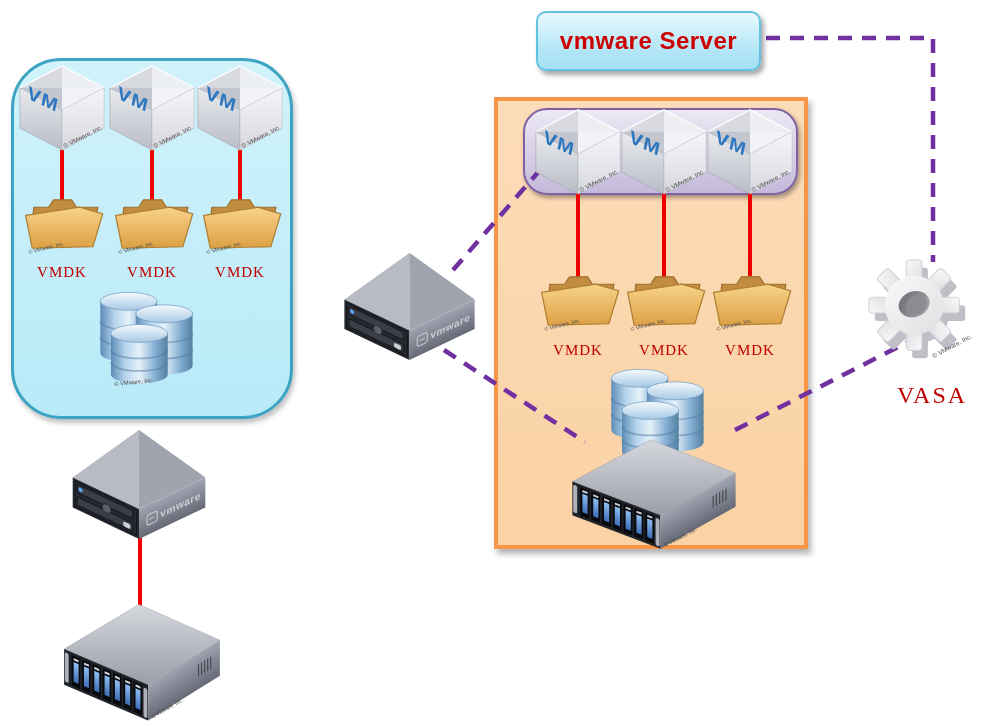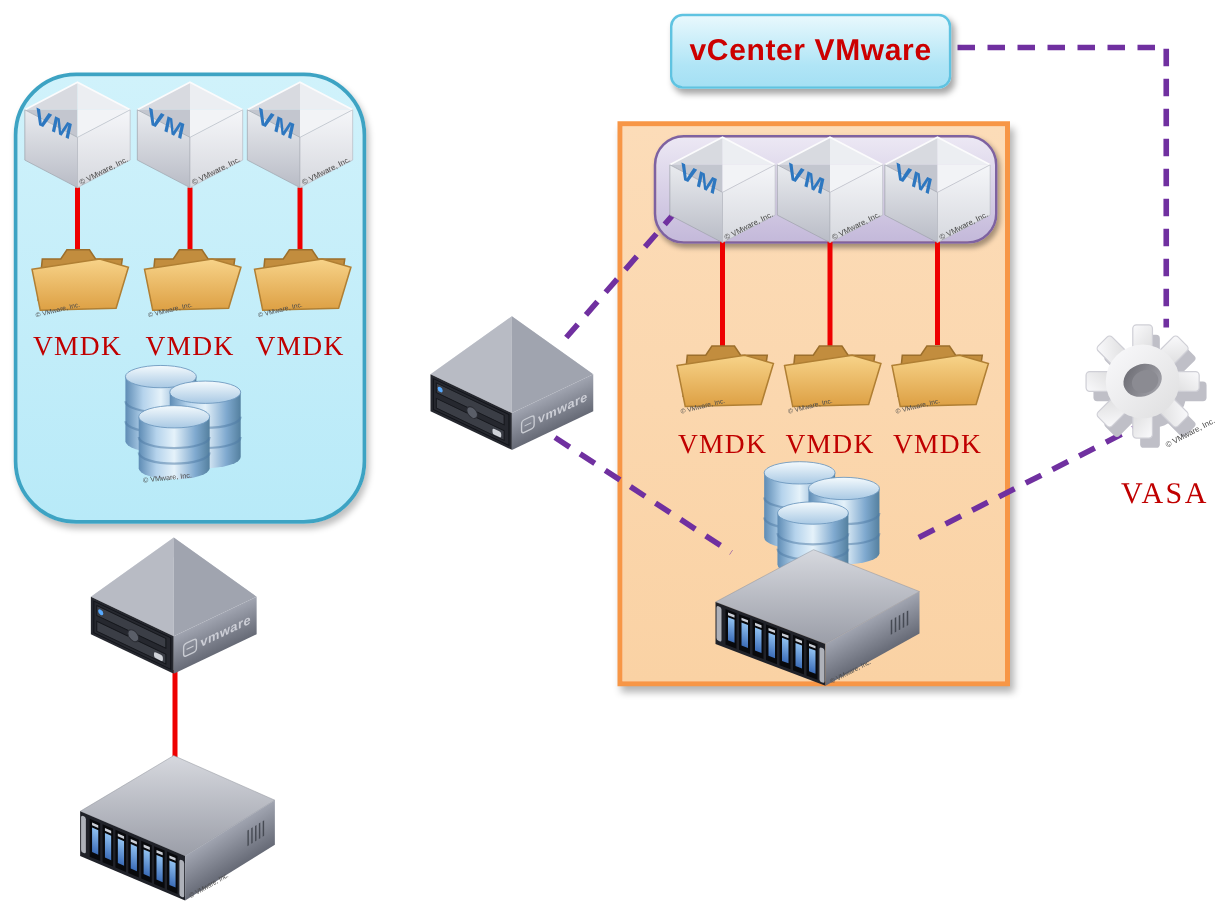--- a/index.html
+++ b/index.html
@@ -17,21 +17,21 @@
       border:2px solid #7e62a1;box-shadow:2px 3px 4px rgba(0,0,0,.35);}
   .vcenter-box{left:536px;top:11px;width:225px;height:60px;border-radius:10px;
       background:linear-gradient(#e8f8fd,#b0e5f6 70%,#a5e0f4);
       border:2px solid #5fc3e1;box-shadow:3px 4px 5px rgba(0,0,0,.35);
       display:flex;align-items:center;justify-content:center;}
   .vcenter-box span{color:#cc0000;font-size:24px;font-weight:bold;letter-spacing:.5px;}
   svg.overlay{position:absolute;left:0;top:0;z-index:5;}
   .icon{position:absolute;z-index:10;}
   .lbl{position:absolute;z-index:12;color:#c00000;font-family:"Liberation Serif",serif;
        text-align:center;}
-  .vmdk{width:90px;font-size:22px;letter-spacing:1px;}
+  .vmdk{width:90px;font-size:15px;letter-spacing:1px;}
   .vasa{width:120px;font-size:24px;letter-spacing:2px;}
   .cube-txt{font-family:"Liberation Sans",sans-serif;font-weight:bold;font-style:italic;
        fill:#2d77c0;font-size:20px;letter-spacing:1px;}
   .cpy{font-family:"Liberation Sans",sans-serif;fill:#4a4a4a;font-size:6.5px;}
   .srv-logo{font-family:"Liberation Sans",sans-serif;font-weight:bold;fill:#ccced6;
        font-size:13px;letter-spacing:.5px;}
 </style>
 </head>
 <body>
 
@@ -101,21 +101,21 @@
     </g>
     <g stroke="#7030a0" stroke-width="4.5" fill="none" stroke-dasharray="14 10">
       <polyline points="766,38 933,38 933,262"></polyline>
       <line x1="735" y1="430" x2="908" y2="342"></line>
       <line x1="453" y1="270" x2="540" y2="170"></line>
       <line x1="444" y1="350" x2="585" y2="442"></line>
     </g>
   </svg>
 
   <div class="panel vcenter-box" style="z-index:11">
-    <span>vCenter VMware</span>
+    <span>vmware Server</span>
   </div>
 
   <svg class="icon" style="left:14px;top:62px" width="96" height="90" viewBox="0 0 100 94">
     <polygon points="6,27 50,4 50,27" fill="#d8dae0"></polygon>
       <polygon points="50,4 94,27 50,27" fill="#eceef2"></polygon>
     <polygon points="6,27 50,50 50,27" fill="#c3c6cf"></polygon>
       <polygon points="94,27 50,50 50,27" fill="#f2f3f6"></polygon>
     <path d="M6,27 L50,4 L94,27" fill="none" stroke="#fbfbfc" stroke-width="1.5"></path>
     <polygon points="6,27 50,50 50,92 6,69" fill="url(#cubeL)" stroke="#9fa2ab" stroke-width="0.6"></polygon>
     <polygon points="50,50 94,27 94,69 50,92" fill="url(#cubeR)" stroke="#b9bcc4" stroke-width="0.6"></polygon>

